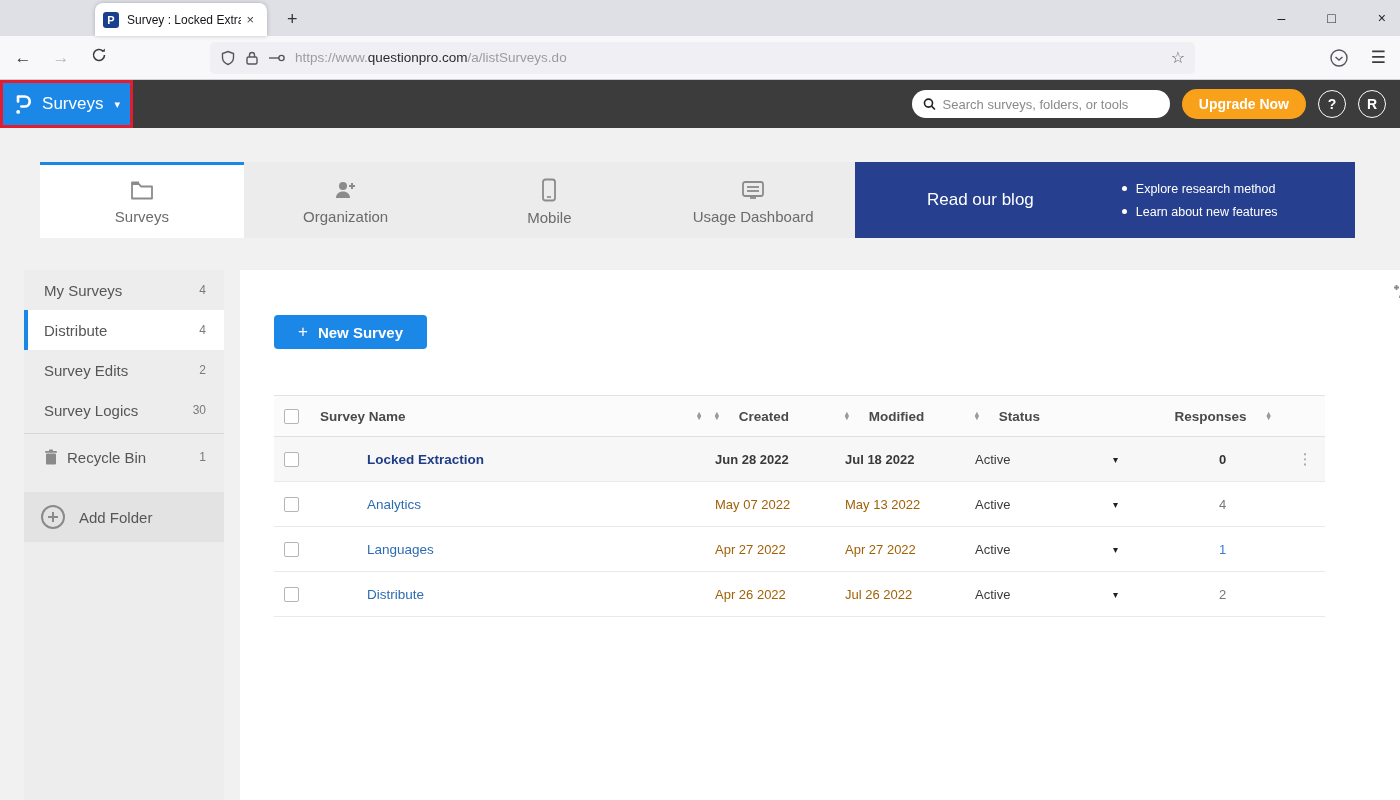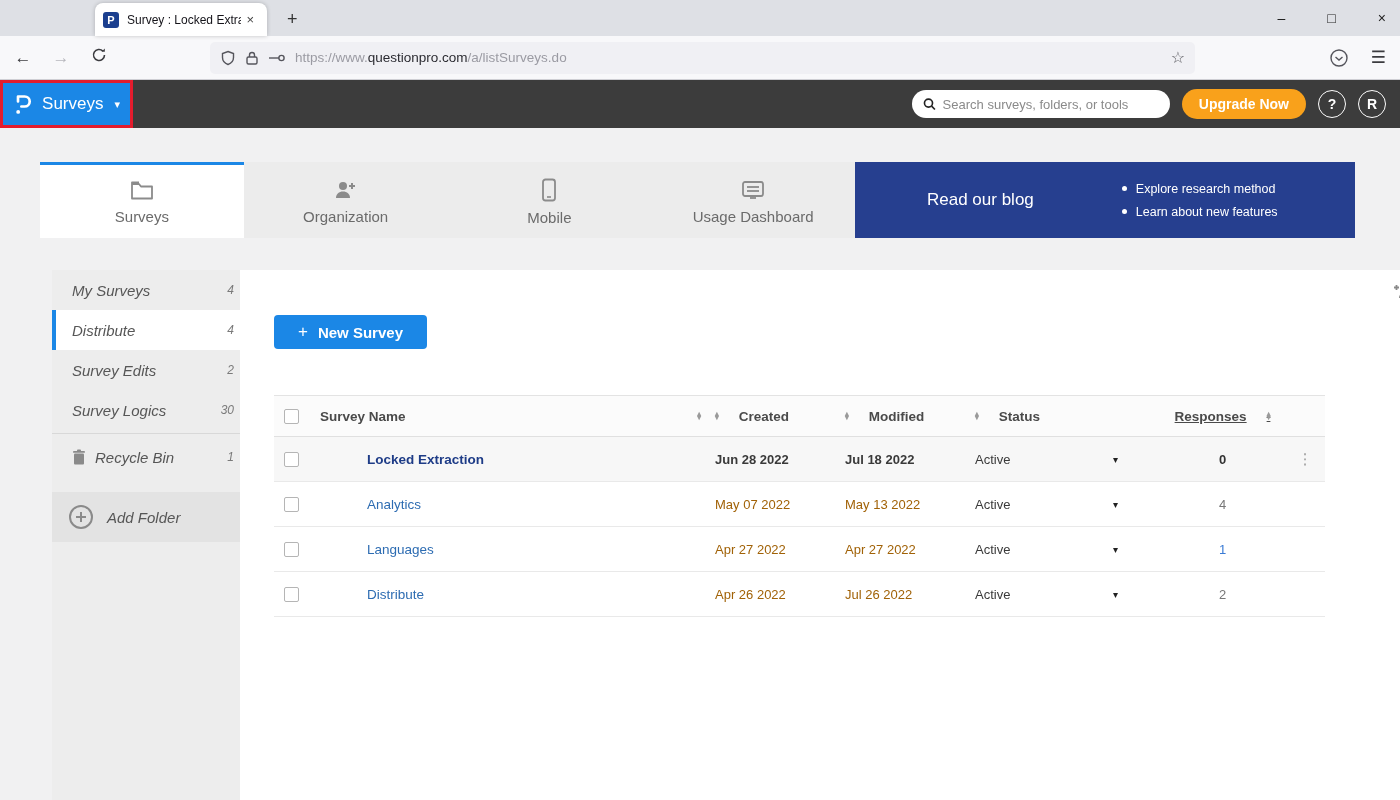--- a/index.html
+++ b/index.html
@@ -53,21 +53,21 @@
             justify-content:center; gap:7px; border-top:3px solid transparent; }
   .apptab.active { background:#fff; border-top:3px solid #1b87e6; }
   .apptab .lbl { font-size:15px; color:#6b6b6b; }
   .blogpanel { width:500px; background:#263f8f; color:#fff; display:flex; align-items:center; }
   .blogtitle { font-size:17px; margin-left:72px; }
   .blogbullets { margin-left:88px; display:flex; flex-direction:column; gap:9px; }
   .blogbullets .b { font-size:12.5px; font-weight:normal; display:flex; align-items:center; gap:9px; }
   .dot { width:5px; height:5px; border-radius:50%; background:#fff; }
 
   
-  .sidebar { position:absolute; left:52px; top:270px; width:200px; height:530px; background:#ededed;font-style:italic; }
+  .sidebar { position:absolute; left:24px; top:270px; width:200px; height:530px; background:#ededed; }
   .sbitem { height:40px; display:flex; align-items:center; padding:0 18px 0 16px; border-left:4px solid transparent; }
   .sbitem.active { background:#fff; border-left:4px solid #1b87e6; }
   .sbitem .lbl { font-size:15px; color:#565656; display:flex; align-items:center; gap:9px; }
   .sbitem .cnt { margin-left:auto; font-size:12px; color:#7a7a7a; }
   .sbdivider { height:1px; background:#d8d8d8; margin:3px 0; }
   .addfolder { margin-top:15px; height:50px; background:#e3e3e3; display:flex; align-items:center; gap:13px; padding:0 16px; }
   .addfolder .lbl { font-size:15px; color:#565656; }
 
   
   .mainpanel { position:absolute; left:240px; top:270px; width:1313px; height:530px; background:#fff; }
@@ -90,21 +90,21 @@
   .name-link { color:#2d6cb2;padding-left:47px; }
   .trow.hl .name-link { color:#1e3c87; font-weight:bold; }
   .datecell { font-size:13px; color:#a16207; }
   .trow.hl .datecell { font-weight:bold; color:#3a3a3a; }
   .statuscell { display:flex; align-items:center; font-size:13px; color:#3a3a3a; padding-right:42px; justify-content:space-between; }
   .statuscaret { font-size:10px; color:#222; }
   .respcell { font-size:13px; color:#777; text-align:center; }
   .trow.hl .respcell { font-weight:bold; color:#333; }
   .trow:nth-child(4) .respcell { color:#3a7bd5; }
   .kebab { font-size:15px; color:#9a9a9a; text-align:center; }
-  .hd-resp { justify-content:center;text-decoration:underline; }
+  .hd-resp { justify-content:center; }
 </style>
 </head>
 <body>
 
 <div class="tabstrip">
   <div class="btab">
     <span class="favicon">P</span>
     <span class="btab-title">Survey : Locked Extraction</span>
     <span class="btab-close">×</span>
   </div>

